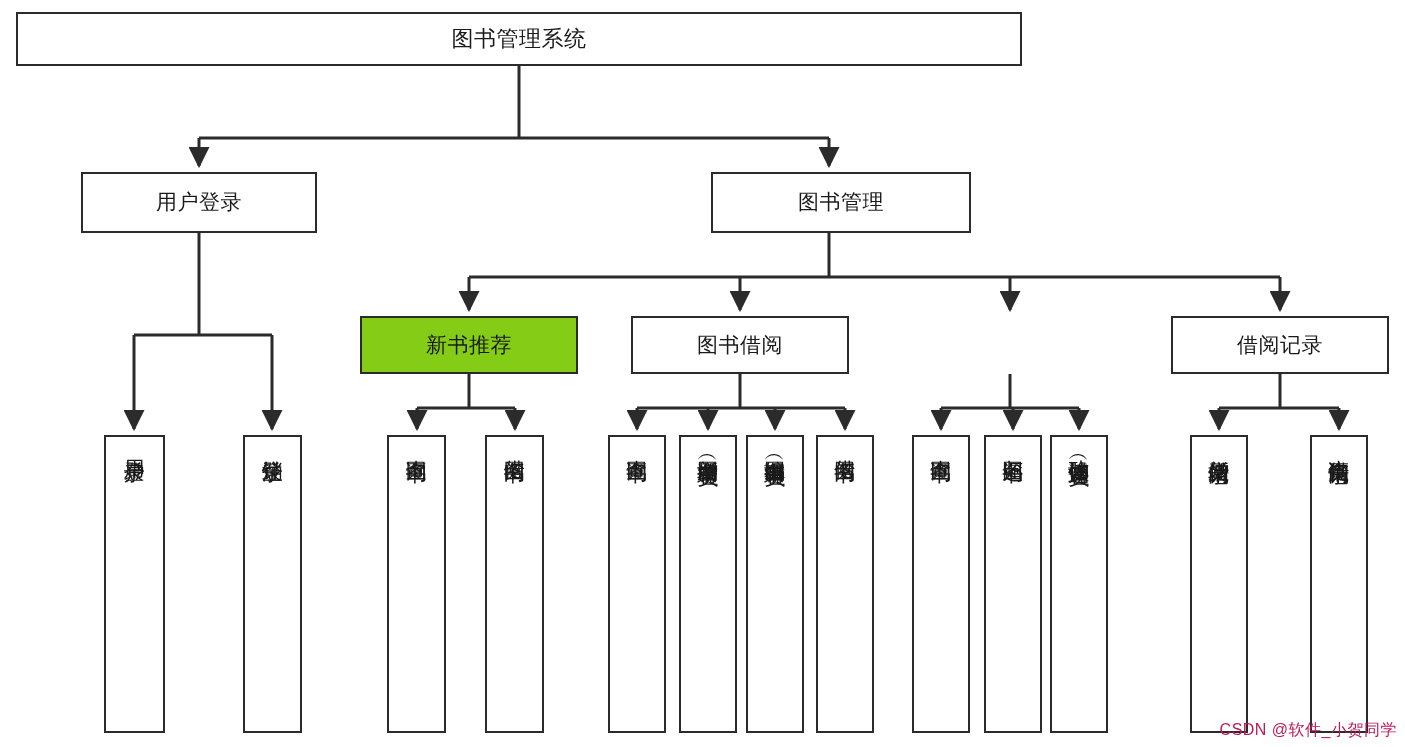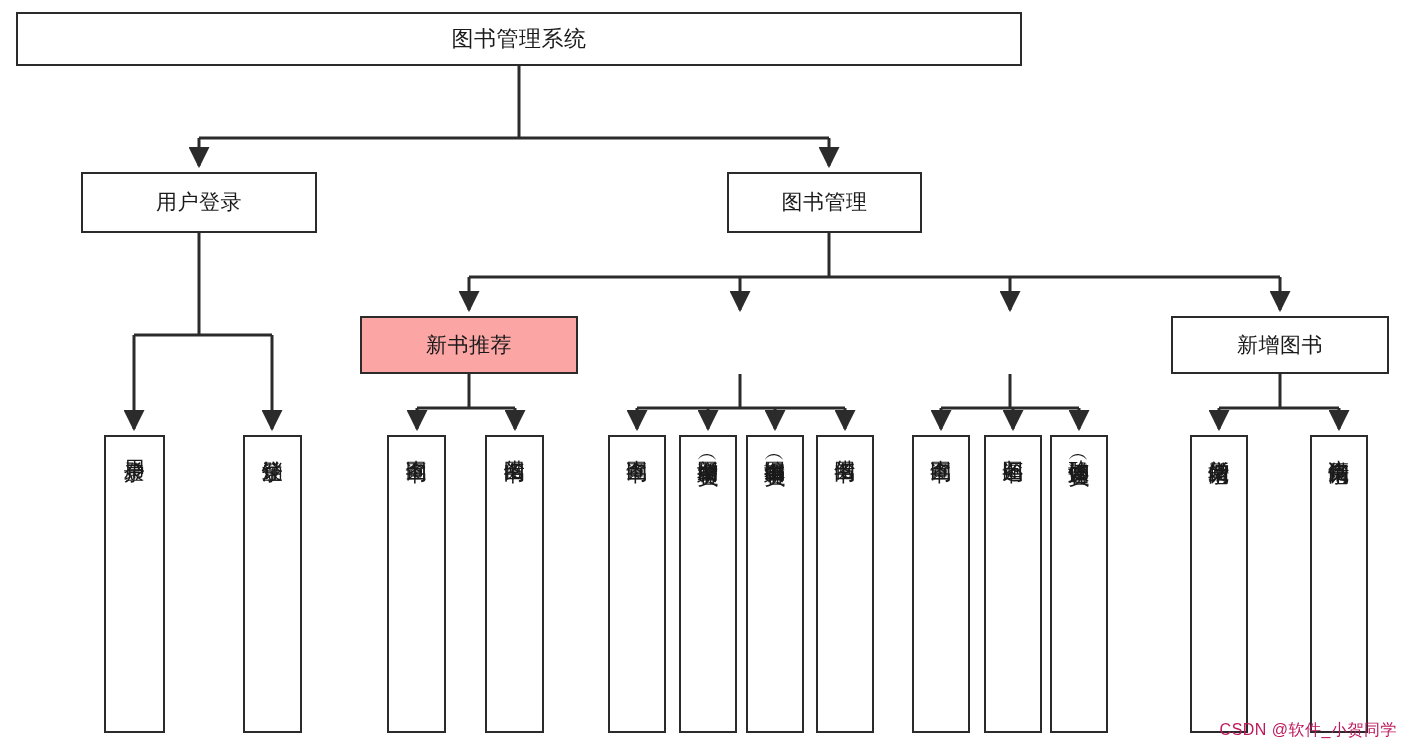--- a/index.html
+++ b/index.html
@@ -124,29 +124,32 @@
     </g>
   </svg>
 
   <div class="node root" id="n-root" style="left: 16px; top: 12px; width: 1006px; height: 54px; border-color: rgb(43, 43, 43); background: rgb(255, 255, 255);">
     <span class="label">图书管理系统</span>
   </div>
 
   <div class="node" id="n-user-login" style="left: 81px; top: 172px; width: 236px; height: 61px; border-color: rgb(43, 43, 43); background: rgb(255, 255, 255);">
     <span class="label">用户登录</span>
   </div>
-  <div class="node" id="n-book-manage" style="left: 711px; top: 172px; width: 195px; height: 61px; border-color: rgb(43, 43, 43); background: rgb(255, 255, 255); margin-left: 16px;">
+  <div class="node" id="n-book-manage" style="left: 711px; top: 172px; width: 260px; height: 61px; border-color: rgb(43, 43, 43); background: rgb(255, 255, 255);">
     <span class="label">图书管理</span>
   </div>
 
-  <div class="node" id="n-new-book-rec" style="left: 360px; top: 316px; width: 218px; height: 58px; border-color: rgb(43, 43, 43); background: #fca5a5;">
+  <div class="node" id="n-new-book-rec" style="left: 360px; top: 316px; width: 218px; height: 58px; border-color: rgb(43, 43, 43); background: #84cc16;">
     <span class="label">新书推荐</span>
   </div>
+  <div class="node" id="n-book-borrow" style="left: 631px; top: 316px; width: 218px; height: 58px; border-color: rgb(43, 43, 43); background: rgb(255, 255, 255);">
+    <span class="label">图书借阅</span>
+  </div>
   <div class="node" id="n-borrow-record" style="left: 1171px; top: 316px; width: 218px; height: 58px; border-color: rgb(43, 43, 43); background: rgb(255, 255, 255);">
-    <span class="label">新增图书</span>
+    <span class="label">借阅记录</span>
   </div>
 
   <div id="leaf-host">
       <div class="node leaf" id="leaf-user-login" style="left: 104px; top: 435px; width: 61px; height: 298px; border-color: rgb(43, 43, 43); background: rgb(255, 255, 255);">
         <span class="label">用户登录</span>
       </div>
       <div class="node leaf" id="leaf-logout" style="left: 243px; top: 435px; width: 59px; height: 298px; border-color: rgb(43, 43, 43); background: rgb(255, 255, 255);">
         <span class="label">注销登录</span>
       </div>
       <div class="node leaf" id="leaf-query-book-new" style="left: 387px; top: 435px; width: 59px; height: 298px; border-color: rgb(43, 43, 43); background: rgb(255, 255, 255);">

